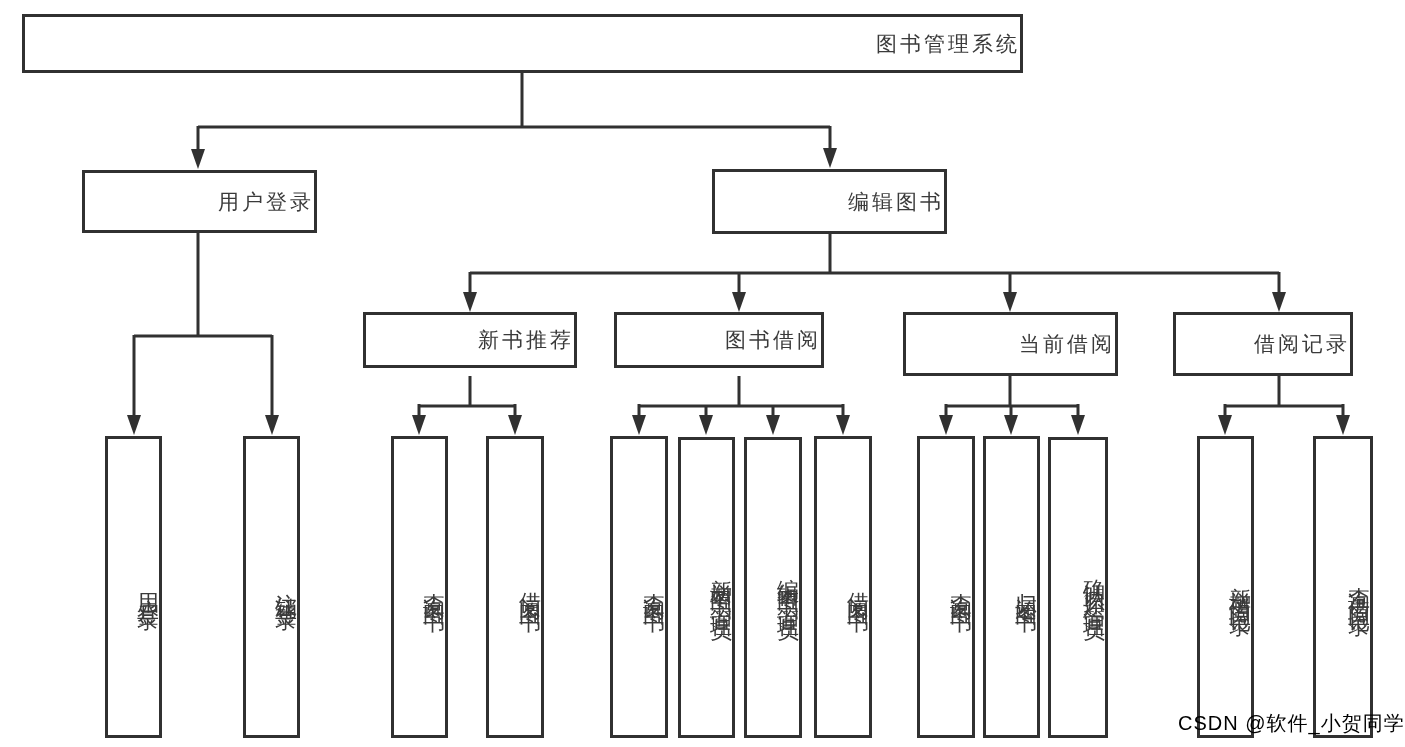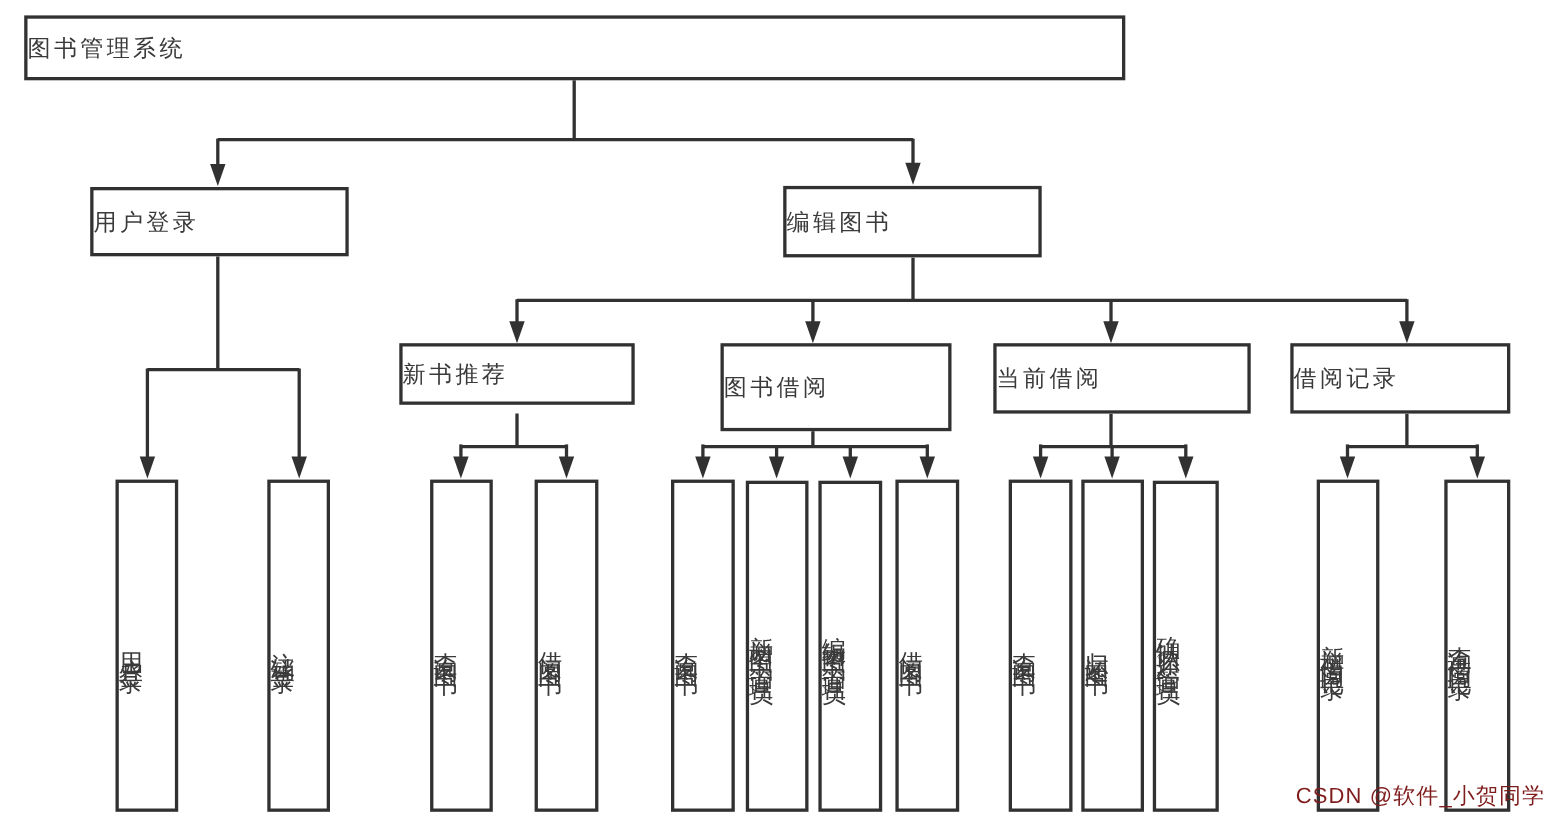--- a/index.html
+++ b/index.html
@@ -3,30 +3,30 @@
 <meta charset="utf-8">
 <style>
   html,body{margin:0;padding:0;background:#fff;}
   .canvas{
     position:relative;width:1405px;height:747px;background:#ffffff;
     font-family:"Liberation Sans",sans-serif;color:#3a3a3a;overflow:hidden;
   }
   .connectors{position:absolute;left:0;top:0;width:1405px;height:747px;}
   .box{
     position:absolute;box-sizing:border-box;border:3px solid #313131;background:#ffffff;
-    display:flex;align-items:center;justify-content:flex-start;z-index:2;
+    display:flex;align-items:center;justify-content:flex-end;z-index:2;
   }
   .box.h span{font-size:21px;letter-spacing:3px;white-space:nowrap;color:#3a3a3a;}
   .vtext{
     writing-mode:vertical-rl;text-orientation:mixed;
     font-size:22px;letter-spacing:6px;color:#3a3a3a;line-height:1;white-space:nowrap;
   }
   .watermark{
     position:absolute;left:1178px;top:710px;z-index:6;
-    font-size:20px;letter-spacing:1px;color:#7f1d1d;white-space:nowrap;
+    font-size:20px;letter-spacing:1px;color:#000000;white-space:nowrap;
   }
 </style>
 </head>
 <body>
 
 <div class="canvas">
 
   <svg class="connectors" width="1405" height="747" viewBox="0 0 1405 747">
     <g stroke="#313131" stroke-width="3" fill="none">
 
@@ -96,27 +96,27 @@
   <div class="box h" style="left:82px;top:170px;width:235px;height:63px">
     <span>用户登录</span>
   </div>
   <div class="box h" style="left:712px;top:169px;width:235px;height:65px">
     <span>编辑图书</span>
   </div>
 
   <div class="box h" style="left:363px;top:312px;width:214px;height:56px">
     <span>新书推荐</span>
   </div>
-  <div class="box h" style="left:655px;top:312px;width:210px;height:80px">
+  <div class="box h" style="left:614px;top:312px;width:210px;height:56px">
     <span>图书借阅</span>
   </div>
-  <div class="box h" style="left:903px;top:312px;width:234px;height:64px">
+  <div class="box h" style="left:903px;top:312px;width:215px;height:64px">
     <span>当前借阅</span>
   </div>
-  <div class="box h" style="left:1173px;top:312px;width:200px;height:64px">
+  <div class="box h" style="left:1173px;top:312px;width:180px;height:64px">
     <span>借阅记录</span>
   </div>
 
   <div class="box" style="left:105px;top:436px;width:57px;height:302px">
     <span class="vtext">用户登录</span>
   </div>
   <div class="box" style="left:243px;top:436px;width:57px;height:302px">
     <span class="vtext">注销登录</span>
   </div>
 

